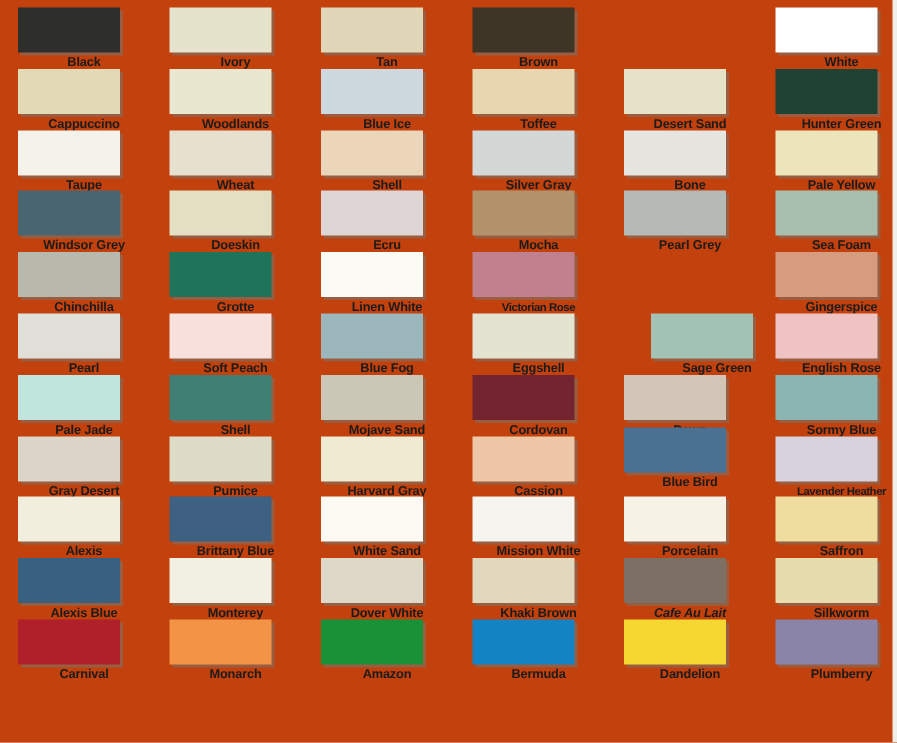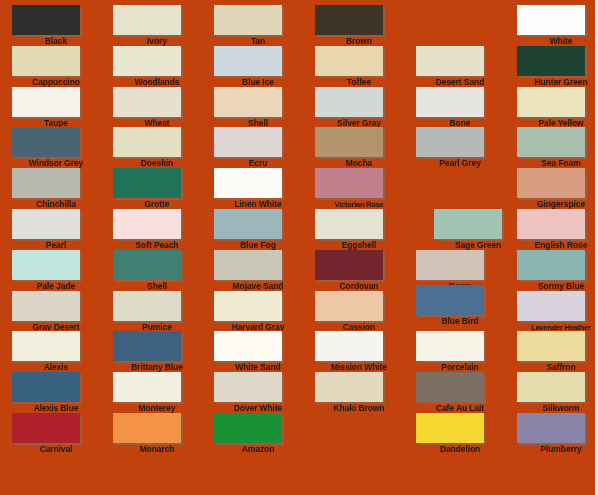--- a/index.html
+++ b/index.html
@@ -269,40 +269,44 @@
       <span class="swatch-label">Monterey</span>
     </div>
     <div class="swatch-cell" style="left: 213px; top: 372px;">
       <div class="swatch-chip" title="Dover White" style="width: 68px; height: 30px; background: rgb(221, 216, 200);"></div>
       <span class="swatch-label">Dover White</span>
     </div>
     <div class="swatch-cell" style="left: 314px; top: 372px;">
       <div class="swatch-chip" title="Khaki Brown" style="width: 68px; height: 30px; background: rgb(225, 216, 189);"></div>
       <span class="swatch-label">Khaki Brown</span>
     </div>
-    <div class="swatch-cell" style="left: 415px; top: 372px;">
+    <div class="swatch-cell" style="left: 415px; top: 372px; font-style: italic;">
       <div class="swatch-chip" title="Cafe Au Lait" style="width: 68px; height: 30px; background: rgb(124, 112, 101);"></div>
       <span class="swatch-label">Cafe Au Lait</span>
     </div>
     <div class="swatch-cell" style="left: 516px; top: 372px;">
       <div class="swatch-chip" title="Silkworm" style="width: 68px; height: 30px; background: rgb(230, 220, 174);"></div>
       <span class="swatch-label">Silkworm</span>
     </div>
     <div class="swatch-cell" style="left: 11px; top: 413px;">
       <div class="swatch-chip" title="Carnival" style="width: 68px; height: 30px; background: rgb(176, 32, 43);"></div>
       <span class="swatch-label">Carnival</span>
     </div>
     <div class="swatch-cell" style="left: 112px; top: 413px;">
       <div class="swatch-chip" title="Monarch" style="width: 68px; height: 30px; background: rgb(242, 147, 69);"></div>
       <span class="swatch-label">Monarch</span>
     </div>
     <div class="swatch-cell" style="left: 213px; top: 413px;">
       <div class="swatch-chip" title="Amazon" style="width: 68px; height: 30px; background: rgb(25, 146, 55);"></div>
       <span class="swatch-label">Amazon</span>
     </div>
+    <div class="swatch-cell" style="left: 314px; top: 413px;">
+      <div class="swatch-chip" title="Bermuda" style="width: 68px; height: 30px; background: rgb(19, 131, 196);"></div>
+      <span class="swatch-label">Bermuda</span>
+    </div>
     <div class="swatch-cell" style="left: 415px; top: 413px;">
       <div class="swatch-chip" title="Dandelion" style="width: 68px; height: 30px; background: rgb(246, 214, 49);"></div>
       <span class="swatch-label">Dandelion</span>
     </div>
     <div class="swatch-cell" style="left: 516px; top: 413px;">
       <div class="swatch-chip" title="Plumberry" style="width: 68px; height: 30px; background: rgb(138, 132, 168);"></div>
       <span class="swatch-label">Plumberry</span>
     </div>
   </div>
 

